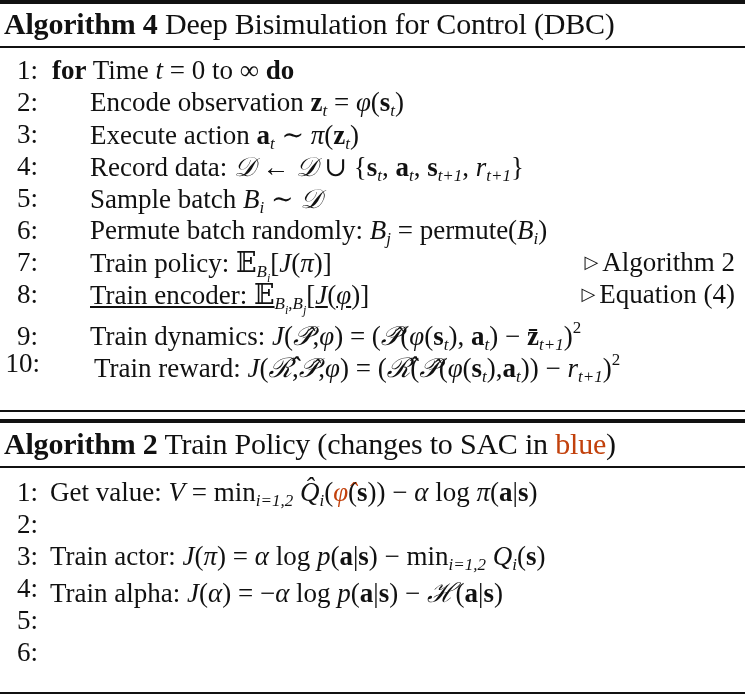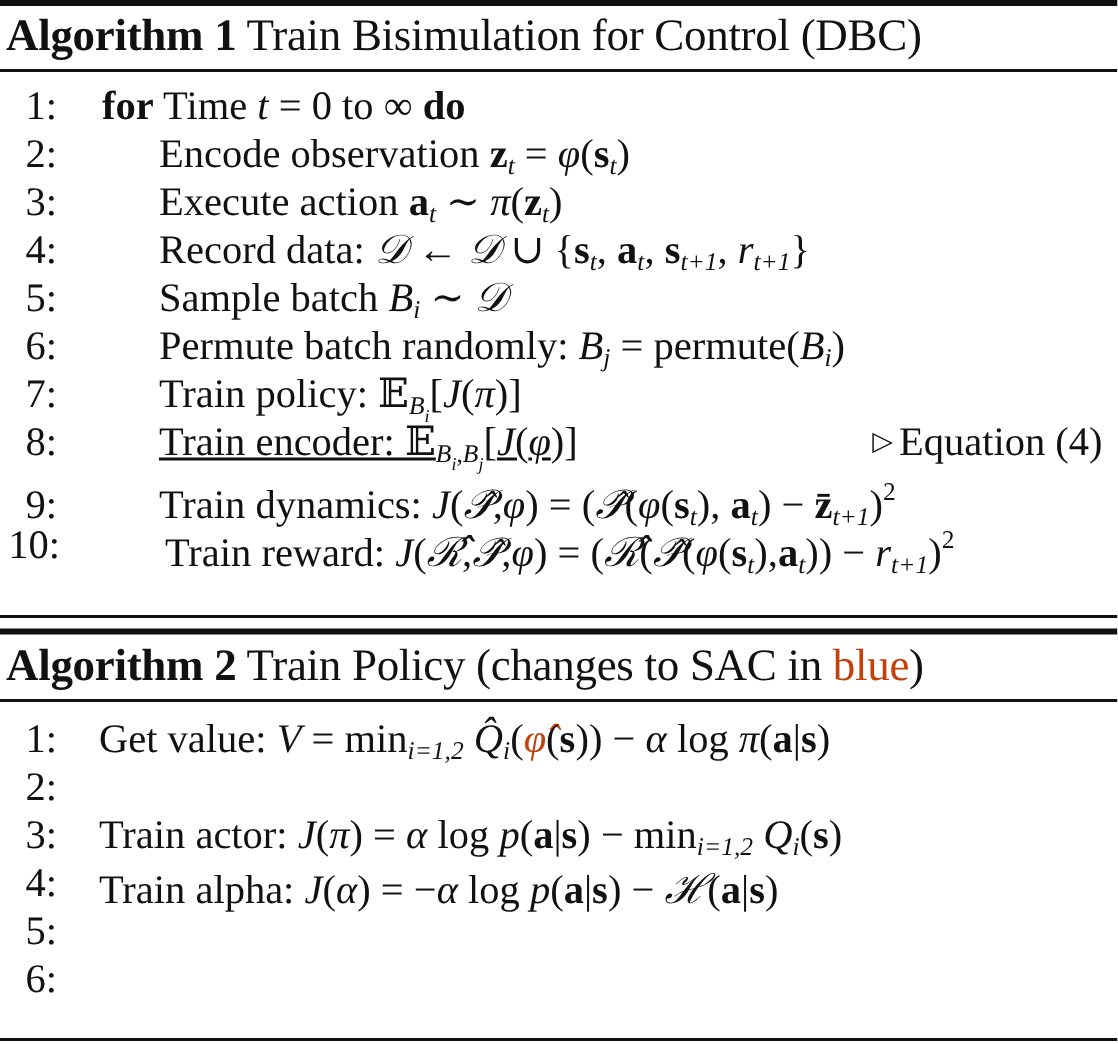--- a/index.html
+++ b/index.html
@@ -5,37 +5,37 @@
   html, body { margin: 0; padding: 0; background: #ffffff; }
   body { width: 745px; height: 696px; position: relative; overflow: hidden;
          font-family: "Liberation Serif", "DejaVu Serif", serif; color: #111; }
   .rule { position: absolute; left: 0; width: 745px; background: #111; }
   .thick { height: 4px; }
   .thin { height: 2px; }
   .header { position: absolute; left: 4px; font-size: 30px; white-space: nowrap; letter-spacing: -0.2px; }
   .header b { font-weight: bold; }
   .line { position: absolute; left: 0; width: 745px; height: 32px; font-size: 27px; white-space: nowrap; }
   .num { position: absolute; text-align: right; width: 38px; left: 0; }
-  .body-text { position: absolute; margin-left: 16px; }
+  .body-text { position: absolute; }
   .comment { position: absolute; right: 10px; }
   .kw { font-weight: bold; }
   .blue { color: #c2410c; }
   .tri { font-size: 18px; position: relative; top: -3px; margin-right: 4px; }
   sub { font-size: 17px; vertical-align: -5px; line-height: 0; }
   sup { font-size: 17px; vertical-align: 12px; line-height: 0; }
   .it { font-style: italic; }
   .bf { font-weight: bold; font-style: normal; }
 </style>
 </head>
 <body>
 
 <div class="rule thick" style="top:0px;"></div>
 <div class="header" style="top:7px;">
-  <b>Algorithm 1</b>
-  <span>Train Bisimulation for Control (DBC)</span>
+  <b>Algorithm 4</b>
+  <span>Deep Bisimulation for Control (DBC)</span>
 </div>
 <div class="rule thin" style="top:46px;"></div>
 
 <div class="line" style="top:55px;">
   <span class="num">1:</span>
   <span class="body-text" style="left:52px;"><span class="kw">for</span> Time <span class="it">t</span> = 0 to ∞ <span class="kw">do</span></span>
 </div>
 <div class="line" style="top:87px;">
   <span class="num">2:</span>
   <span class="body-text" style="left:90px;">Encode observation <span class="bf">z</span><sub class="it">t</sub> = <span class="it">φ</span>(<span class="bf">s</span><sub class="it">t</sub>)</span>
@@ -52,20 +52,21 @@
   <span class="num">5:</span>
   <span class="body-text" style="left:90px;">Sample batch <span class="it">B</span><sub class="it">i</sub> ∼ <span class="it">𝒟</span></span>
 </div>
 <div class="line" style="top:215px;">
   <span class="num">6:</span>
   <span class="body-text" style="left:90px;">Permute batch randomly: <span class="it">B</span><sub class="it">j</sub> = permute(<span class="it">B</span><sub class="it">i</sub>)</span>
 </div>
 <div class="line" style="top:247px;">
   <span class="num">7:</span>
   <span class="body-text" style="left:90px;">Train policy: 𝔼<sub><span class="it">B</span><sub class="it" style="font-size:12px;">i</sub></sub>[<span class="it">J</span>(<span class="it">π</span>)]</span>
+  <span class="comment"><span class="tri">▷</span><span>Algorithm 2</span></span>
 </div>
 <div class="line" style="top:279px;">
   <span class="num">8:</span>
   <span class="body-text" style="left:90px;text-decoration:underline;">Train encoder: 𝔼<sub><span class="it">B</span><sub class="it" style="font-size:12px;">i</sub><span>,</span><span class="it">B</span><sub class="it" style="font-size:12px;">j</sub></sub>[<span class="it">J</span>(<span class="it">φ</span>)]</span>
   <span class="comment"><span class="tri">▷</span><span>Equation (4)</span></span>
 </div>
 <div class="line" style="top:321px;">
   <span class="num">9:</span>
   <span class="body-text" style="left:90px;">Train dynamics: <span class="it">J</span>(<span class="it">𝒫̂</span>,<span class="it">φ</span>) = (<span class="it">𝒫̂</span>(<span class="it">φ</span>(<span class="bf">s</span><sub class="it">t</sub>), <span class="bf">a</span><sub class="it">t</sub>) − <span class="bf">z̄</span><sub class="it">t+1</sub>)<sup>2</sup></span>
 </div>

